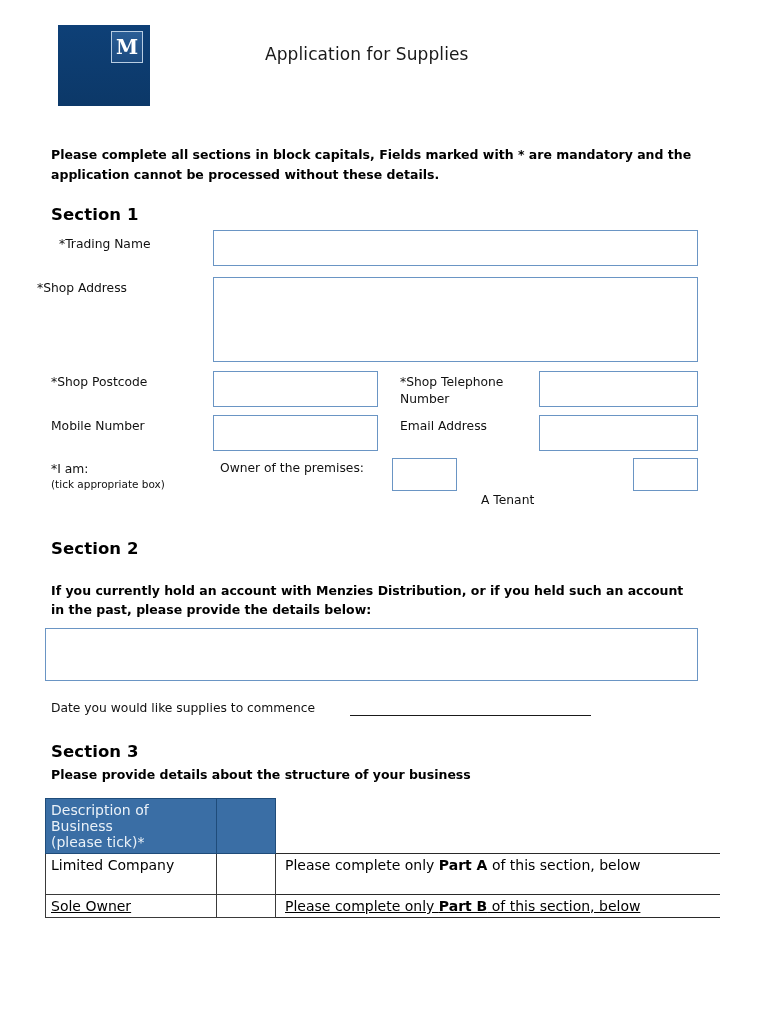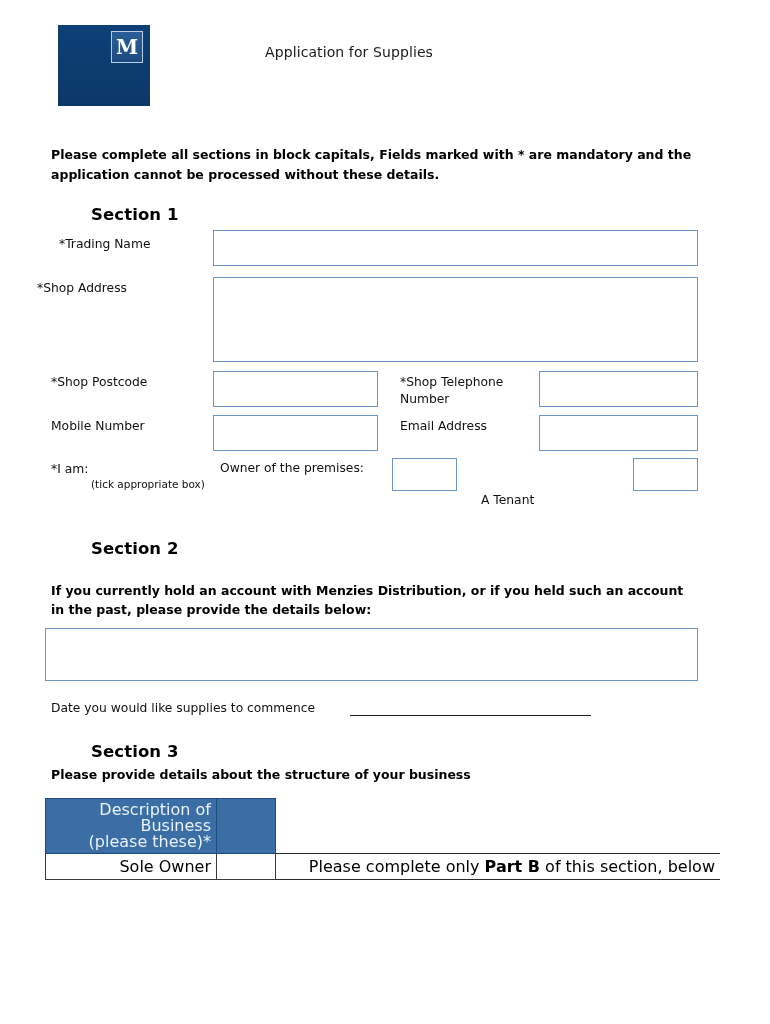--- a/index.html
+++ b/index.html
@@ -54,41 +54,40 @@
     font-family: "DejaVu Serif", "Liberation Serif", serif;
     font-weight: bold;
     font-size: 20px;
     color: #ffffff;
     line-height: 1;
   }
   .doc-title {
     position: absolute;
     left: 265px;
     top: 44px;
-    font-size: 14px;
+    font-size: 17px;
     color: #1a1a1a;
     letter-spacing: 0.1px;
   }
 
   
   .intro {
     position: absolute;
     left: 51px;
     top: 145px;
     width: 650px;
     font-size: 12.5px;
     font-weight: bold;
     line-height: 20px;
   }
   .section-head {
     position: absolute;
     font-size: 16.5px;
     font-weight: bold;
     letter-spacing: 0.1px;
-    margin-left: 40px;
   }
   .sub-bold {
     position: absolute;
     font-size: 12.5px;
     font-weight: bold;
     line-height: 19px;
   }
   .field-label {
     position: absolute;
     font-size: 12.3px;
@@ -127,22 +126,21 @@
     border-bottom: 1.4px solid #1a1a1a;
     height: 1px;
   }
 
   
   .biz-table {
     position: absolute;
     left: 45px;
     top: 798px;
     border-collapse: collapse;
-    font-size: 16px;
-    text-align: right;
+    font-size: 14px;
   }
   .biz-table td {
     border: 1px solid #3a3a3a;
     vertical-align: top;
     padding: 3px 5px 3px 5px;
     background: #ffffff;
   }
   .biz-table td.hdr {
     background: #3a6ea5;
     color: #eaf1f8;
@@ -168,21 +166,21 @@
   }
   .biz-table td.hdr-blank {
     background: #3a6ea5;
     border: 1px solid #1f4c7a;
   }
   .biz-table td.nocell {
     border: none;
     background: #ffffff;
   }
   .row-tall td { height: 34px; }
-  .row-short td { height: 15px; }
+  .row-short td { height: 15px; text-decoration: underline; }
   .hdr-row td { height: 44px; }
   b { font-weight: bold; }
 </style>
 </head>
 <body>
 
 <div class="page">
 
   <div class="header">
     <div class="logo-box">
@@ -207,21 +205,21 @@
   <div class="field-label" style="left:400px; top:374px; width:130px;">*Shop Telephone Number</div>
   <input class="box" type="text" style="left: 539px; top: 371px; width: 159px; height: 36px;" value="">
 
   <div class="field-label" style="left:51px; top:418px;">Mobile Number</div>
   <input class="box" type="text" style="left: 213px; top: 415px; width: 165px; height: 36px;" value="">
 
   <div class="field-label" style="left:400px; top:418px;">Email Address</div>
   <input class="box" type="text" style="left: 539px; top: 415px; width: 159px; height: 36px;" value="">
 
   <div class="field-label" style="left:51px; top:461px;">*I am:</div>
-  <div class="field-sublabel" style="left:51px; top:477px;margin-left:40px;">(tick appropriate box)</div>
+  <div class="field-sublabel" style="left:51px; top:477px;">(tick appropriate box)</div>
 
   <div class="plain" style="left:220px; top:461px;">Owner of the premises:</div>
   <div class="box" style="left:392px; top:458px; width:65px; height:33px;"></div>
 
   <div class="plain" style="left:481px; top:461px;margin-top:32px;">A Tenant</div>
   <div class="box" style="left:633px; top:458px; width:65px; height:33px;"></div>
 
   <div class="section-head" style="left:51px; top:539px;">Section 2</div>
 
   <div class="sub-bold" style="left:51px; top:581px; width:645px;">If you currently hold an account with Menzies Distribution, or if you held such an account in the past, please provide the details below:</div>
@@ -232,26 +230,31 @@
   <div class="blank-line" style="left:350px; top:714px; width:241px;"></div>
 
   <div class="section-head" style="left:51px; top:742px;text-align:right;">Section 3</div>
   <div class="sub-bold" style="left:51px; top:765px;">Please provide details about the structure of your business</div>
 
   <table class="biz-table">
     <tbody>
         <tr class="hdr-row">
       <td class="hdr c1">
         <span>Description of Business</span><br>
-        <span>(please these)*</span>
+        <span>(please tick)*</span>
       </td>
       <td class="hdr-blank c2"></td>
       <td class="nocell c3-none" style="border:none;"></td>
     </tr>
 
+    <tr class="row-tall">
+      <td class="c1">Limited Company</td>
+      <td class="c2"></td>
+      <td class="c3"><span>Please complete only </span><b>Part A</b><span> of this section, below</span></td>
+    </tr>
 
     <tr class="row-short">
       <td class="c1">Sole Owner</td>
       <td class="c2"></td>
       <td class="c3"><span>Please complete only </span><b>Part B</b><span> of this section, below</span></td>
     </tr>
 
   </tbody>
     </table>
 

